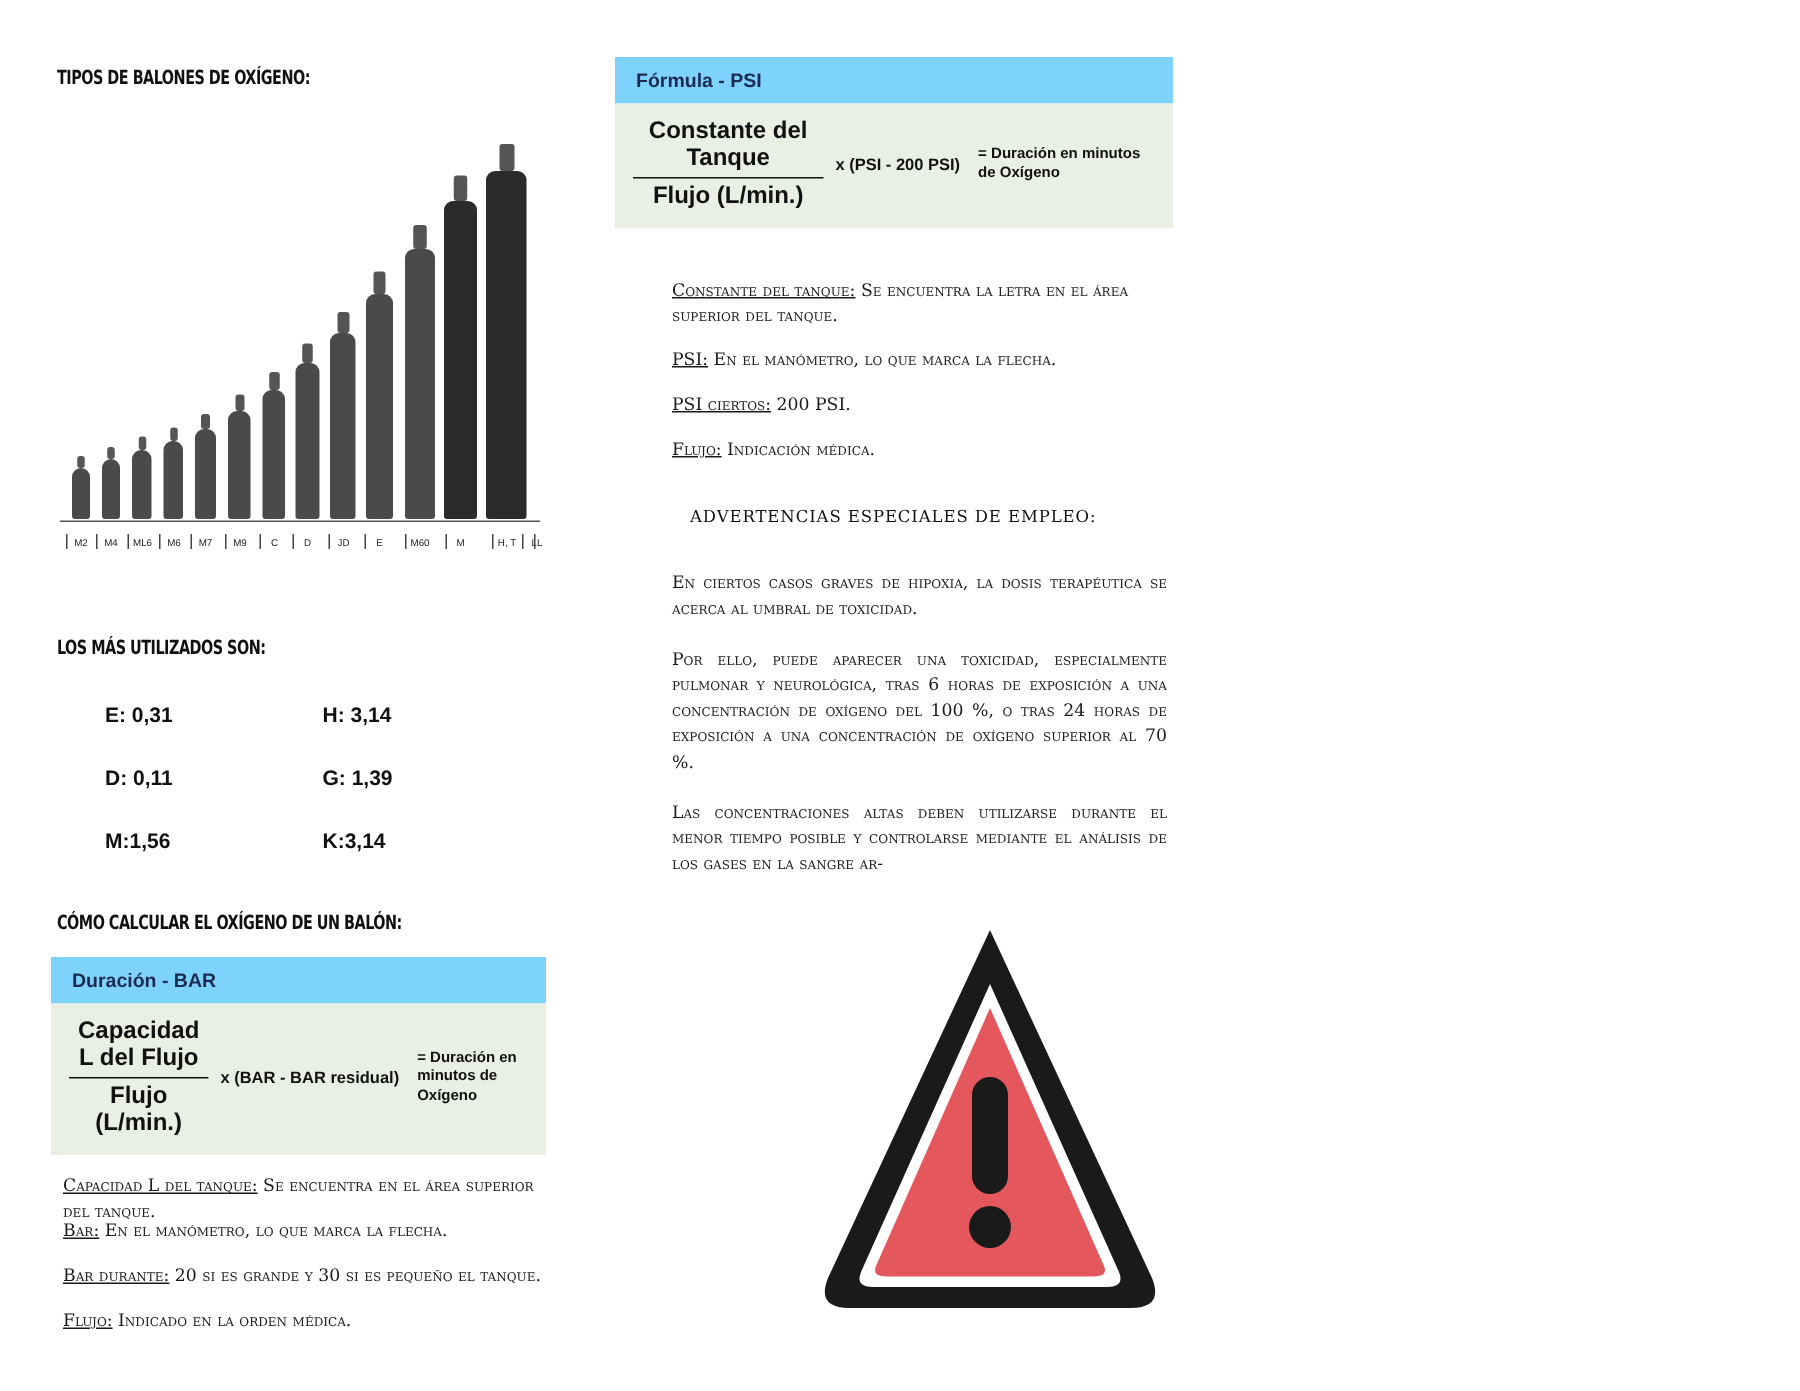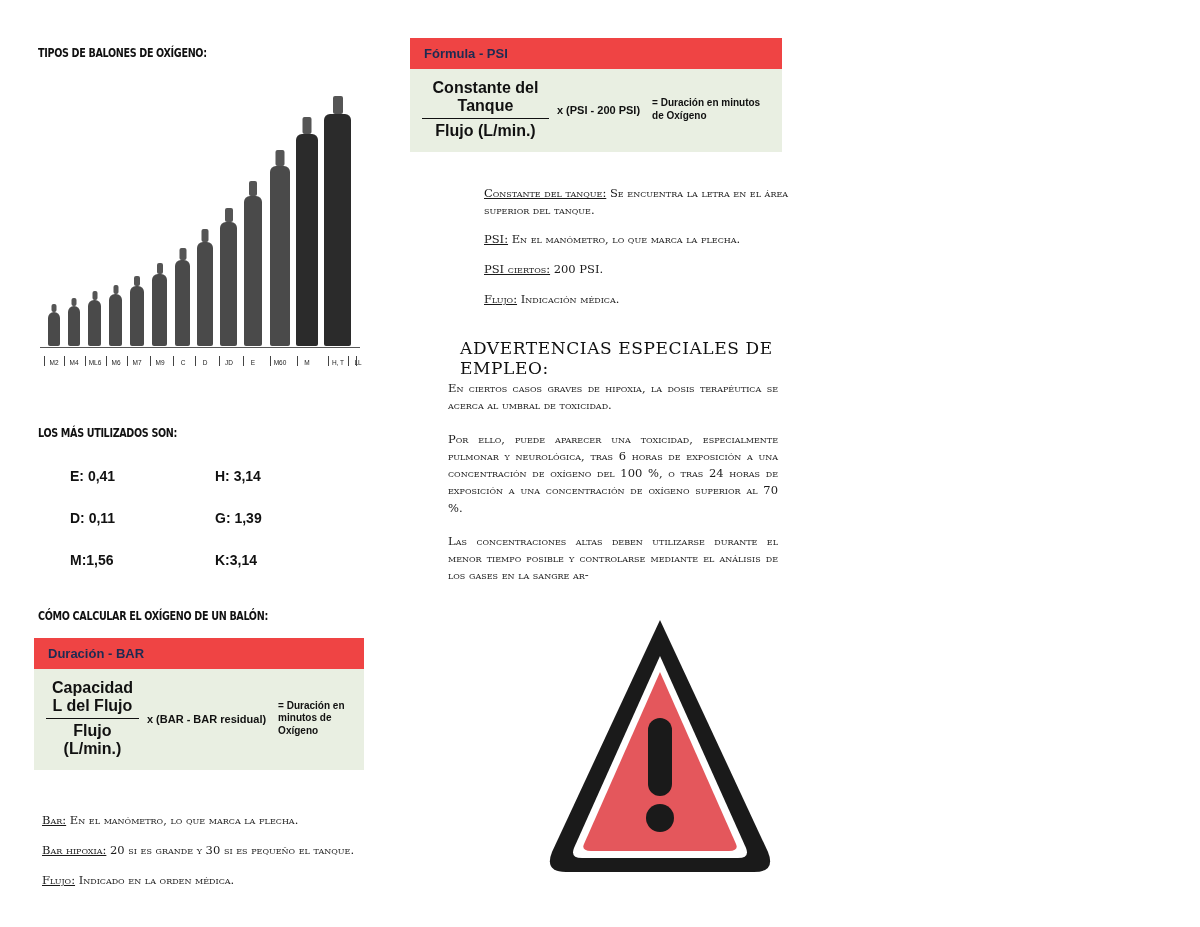--- a/index.html
+++ b/index.html
@@ -108,21 +108,21 @@
     border-collapse: collapse;
   }
   .tbl-mas td { padding: 13px 0; }
   .tbl-mas td:first-child { width: 145px; }
 
   .lbl-como { position: absolute; left: 38px; top: 608px; }
 
   
   .fbox { position: absolute; }
   .fbox .fhead {
-    background: #ef4444;
+    background: #7dd3fc;
     color: #1d2b52;
     font-weight: bold;
     font-size: 13px;
     padding: 8px 14px;
   }
   .fbox .fbody {
     background: #e9efe2;
     padding: 10px 12px 12px 12px;
     display: flex;
     align-items: center;
@@ -147,29 +147,29 @@
     font-size: 11.5px;
     color: #1a1a1a;
     line-height: 1.45;
   }
   .note u, .note .u {
     text-decoration: underline;
   }
   .note-item { position: absolute; }
 
   
-  .mid-notes { position: absolute; left: 448px; top: 185px; width: 320px; margin-left: 36px; }
+  .mid-notes { position: absolute; left: 448px; top: 185px; width: 320px; }
   .mid-notes .line { margin-bottom: 13px; }
 
   .adv-title {
     position: absolute;
     left: 460px; top: 338px;
     font-family: "DejaVu Serif", "Liberation Serif", serif;
     font-variant: small-caps;
-    font-size: 17px;
+    font-size: 11px;
     letter-spacing: 0.6px;
     color: #111;
   }
   .adv-body {
     position: absolute;
     left: 448px; top: 380px;
     width: 330px;
   }
   .adv-body p {
     margin: 0 0 16px 0;
@@ -271,21 +271,21 @@
           <span style="left: 318px;">LL</span>
           <i style="left: 316px;"></i>
         </div>
     </div>
 
     <div class="hdg lbl-mas">LOS MÁS UTILIZADOS SON:</div>
 
     <table class="tbl-mas">
       <tbody>
           <tr>
-        <td>E: 0,41</td>
+        <td>E: 0,31</td>
         <td>H: 3,14</td>
       </tr>
       <tr>
         <td>D: 0,11</td>
         <td>G: 1,39</td>
       </tr>
       <tr>
         <td>M:1,56</td>
         <td>K:3,14</td>
       </tr>
@@ -299,25 +299,28 @@
       <div class="fbody">
         <div class="frac">
           <div class="num">Capacidad L del Flujo</div>
           <div class="den">Flujo (L/min.)</div>
         </div>
         <div class="fmul">x  (BAR - BAR residual)</div>
         <div class="feq">= Duración en minutos de Oxígeno</div>
       </div>
     </div>
 
+    <div class="note note-item" style="left:42px; top:782px; width:320px;">
+      <span class="u">Capacidad L del tanque:</span><span> Se encuentra en el área superior del tanque.</span>
+    </div>
     <div class="note note-item" style="left:42px; top:812px; width:320px;">
       <span class="u">Bar:</span><span> En el manómetro, lo que marca la flecha.</span>
     </div>
     <div class="note note-item" style="left:42px; top:842px; width:330px;">
-      <span class="u">Bar hipoxia:</span><span> 20 si es grande y 30 si es pequeño el tanque.</span>
+      <span class="u">Bar durante:</span><span> 20 si es grande y 30 si es pequeño el tanque.</span>
     </div>
     <div class="note note-item" style="left:42px; top:872px; width:320px;">
       <span class="u">Flujo:</span><span> Indicado en la orden médica.</span>
     </div>
   </div>
 
   <div class="col col-mid">
 
     <div class="fbox" style="left:10px; top:38px; width:372px;">
       <div class="fhead">Fórmula - PSI</div>

